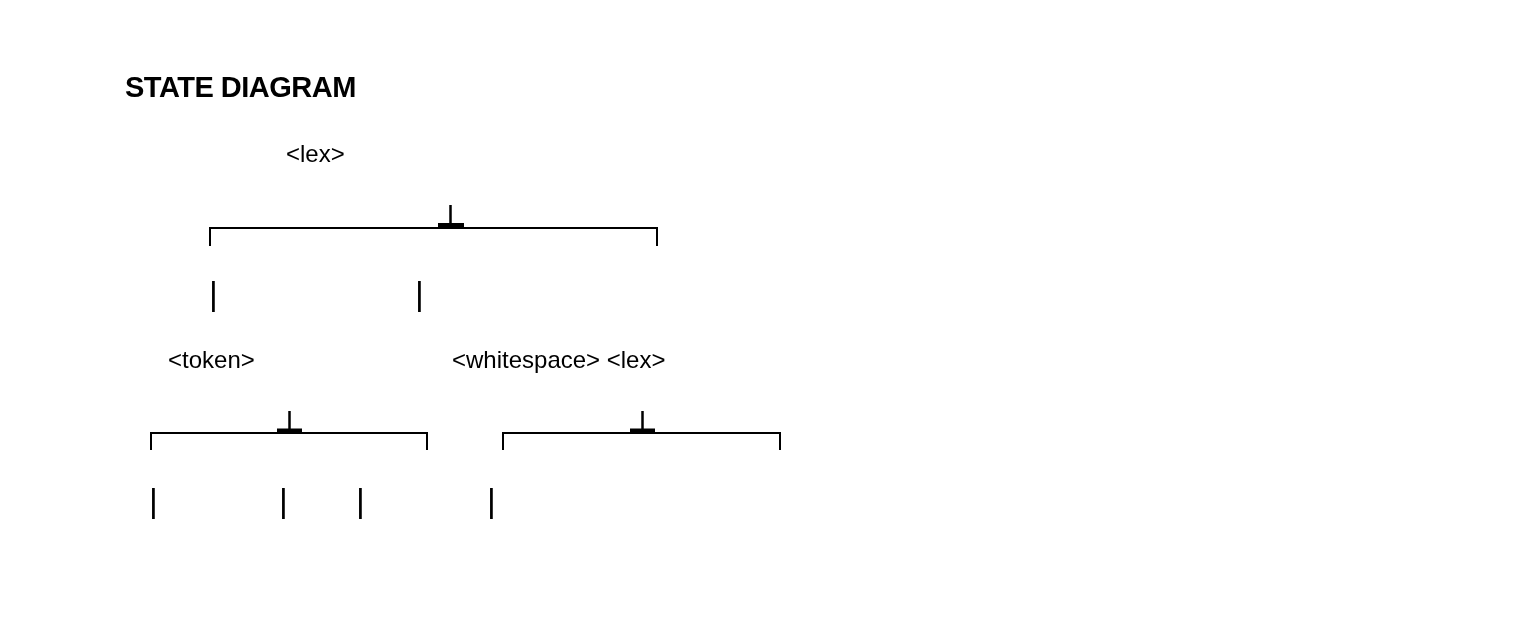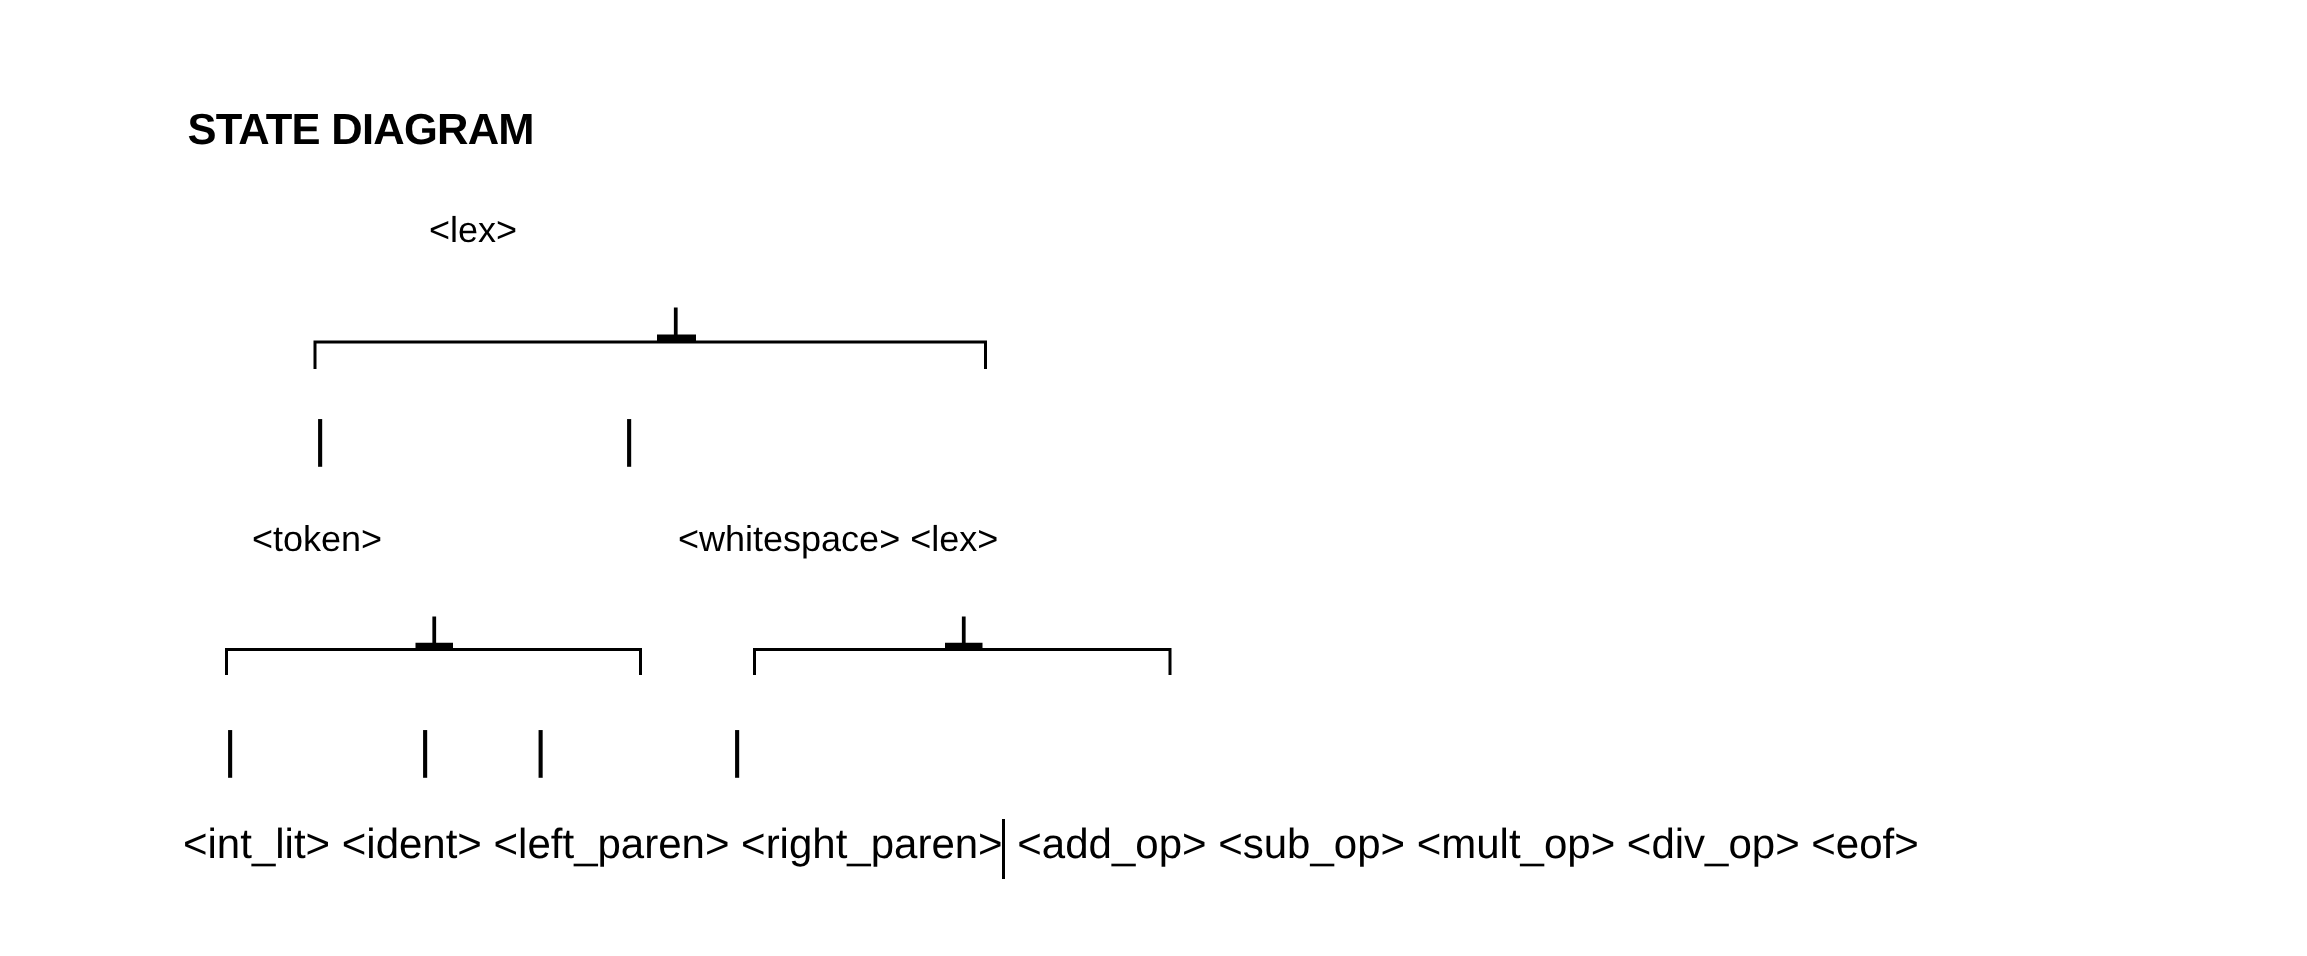--- a/index.html
+++ b/index.html
@@ -100,15 +100,14 @@
   <span class="pipe pipe-l1-1">|</span>
 
   <div class="node node-token">&lt;token&gt;</div>
   <div class="node node-wslex">&lt;whitespace&gt; &lt;lex&gt;</div>
 
   <span class="pipe pipe-l2-0">|</span>
   <span class="pipe pipe-l2-1">|</span>
   <span class="pipe pipe-l2-2">|</span>
   <span class="pipe pipe-l2-3">|</span>
 
-  <div class="token-row"><span>&lt;int_lit&gt; &lt;ident&gt; &lt;left_paren&gt; &lt;right_paren&gt;</span><span class="caret"></span><span> &lt;add_op&gt; &lt;sub_op&gt; &lt;mult_op&gt; &lt;div_op&gt; &lt;eof&gt;</span></div>
 
 </div>
 
 </body></html>

